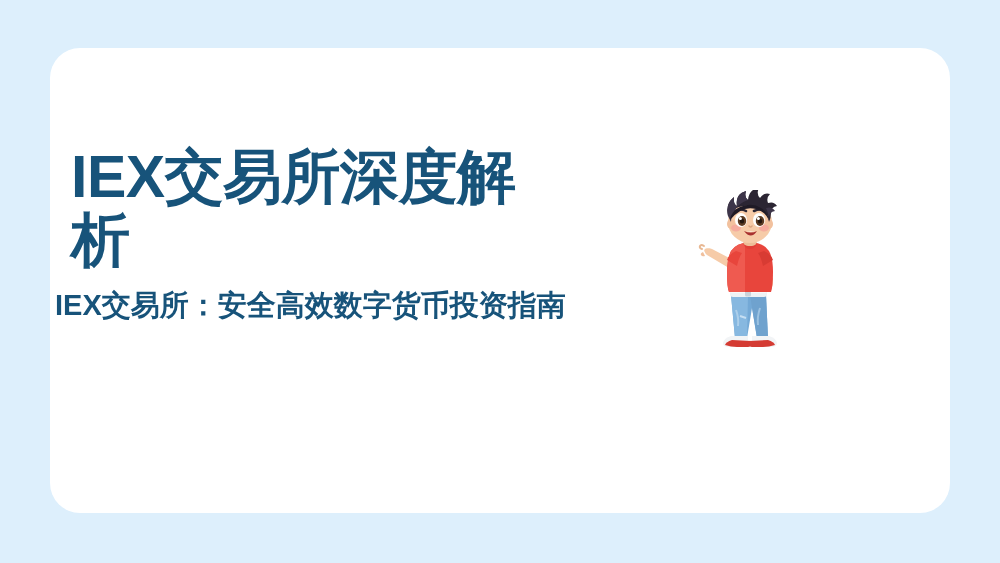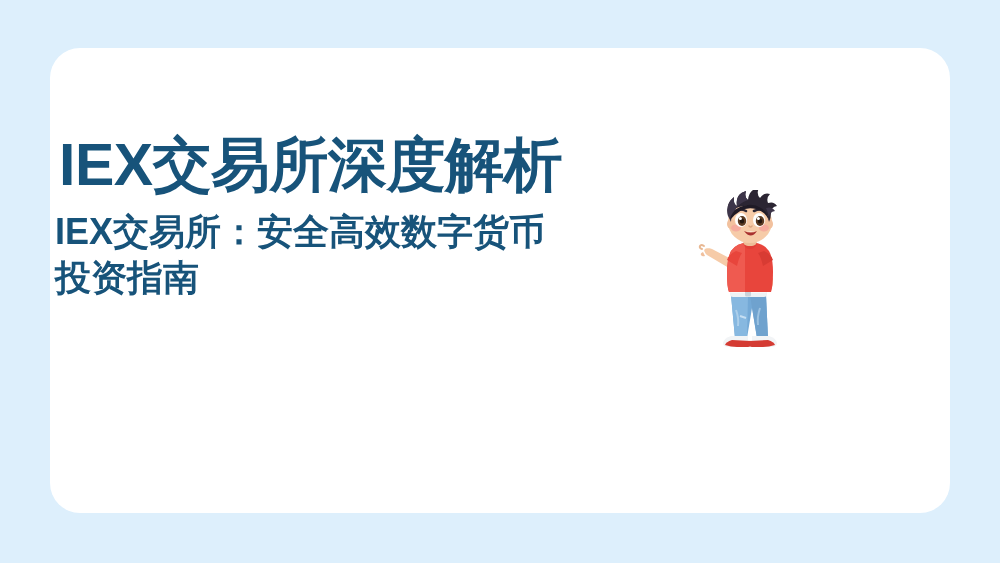--- a/index.html
+++ b/index.html
@@ -38,26 +38,26 @@
     top: 130px;
     width: 520px;
   }
 
   .title {
     font-size: 59px;
     font-weight: bold;
     line-height: 1.06;
     color: #17537a;
     letter-spacing: -0.5px;
-    margin: 4px;
+    margin: 16px;
     white-space: pre-line;
   }
 
   .subtitle {
-    font-size: 36px;
+    font-size: 29px;
     font-weight: 600;
     line-height: 1.28;
     color: #17537a;
     margin: 12px 0 16px 0;
     white-space: pre-line;
   }
 
   .illustration {
     position: absolute;
     left: 690px;

